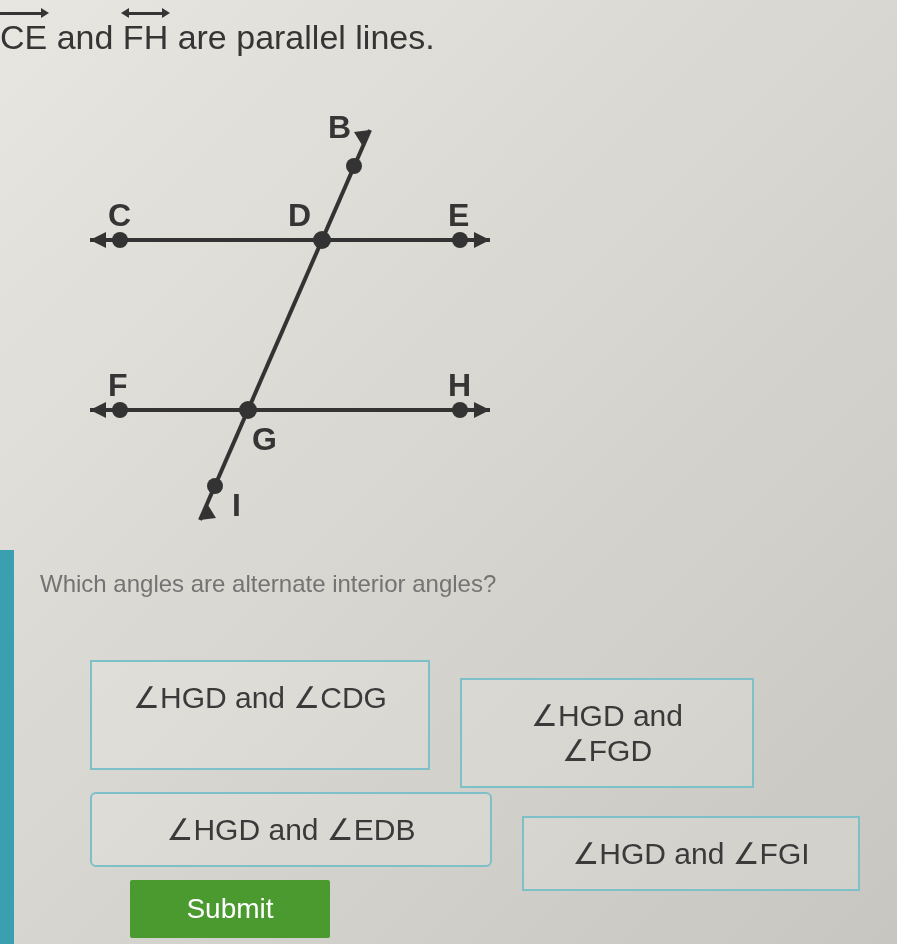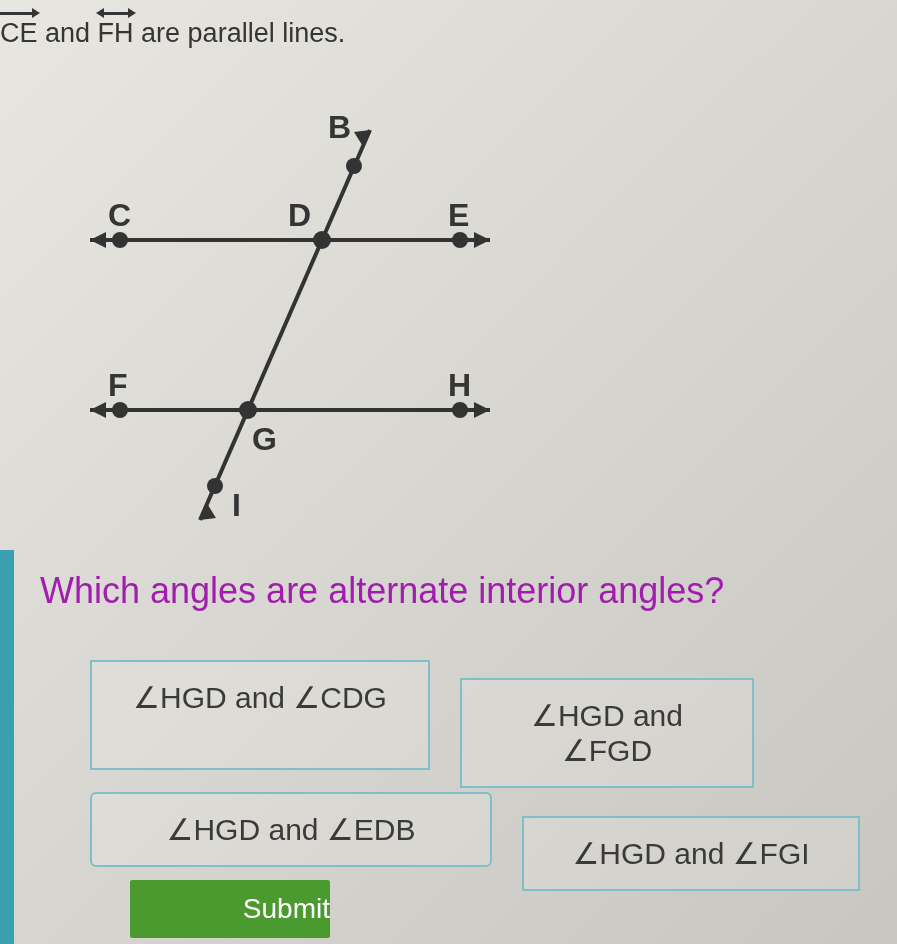--- a/index.html
+++ b/index.html
@@ -19,21 +19,21 @@
     left: 0;
     top: 550px;
     width: 14px;
     height: 394px;
     background: #3aa0b0;
   }
   .statement {
     position: absolute;
     left: 0px;
     top: 10px;
-    font-size: 27px;
+    font-size: 34px;
     font-weight: 500;
     color: #353535;
   }
   .line-CE { display:inline-block; position:relative; padding-top:8px;}
   .line-CE::before {
     content:"";
     position:absolute;
     top:2px; left:0; right:4px;
     border-top:3px solid #353535;
   }
@@ -71,22 +71,22 @@
     position: absolute;
     left: 60px;
     top: 90px;
     width: 480px;
     height: 460px;
   }
   .question {
     position: absolute;
     left: 40px;
     top: 570px;
-    font-size: 36px;
-    color: #a21caf;
+    font-size: 24px;
+    color: #737373;
   }
   .options {
     position: absolute;
     left: 90px;
     top: 660px;
     width: 790px;
   }
   .opt-row {
     display: flex;
     gap: 30px;
@@ -109,21 +109,21 @@
   .angle { font-family: Arial; }
   .submit {
     position: absolute;
     left: 130px;
     top: 880px;
     width: 200px;
     height: 58px;
     background: #4a9a2f;
     color: #fff;
     font-size: 28px;
-    text-align: right;
+    text-align: center;
     line-height: 58px;
     cursor: pointer;
     border-radius: 2px;
   }
   .pt-label {
     font-size: 32px;
     font-weight: 600;
     fill: #353535;
   }
 </style>

